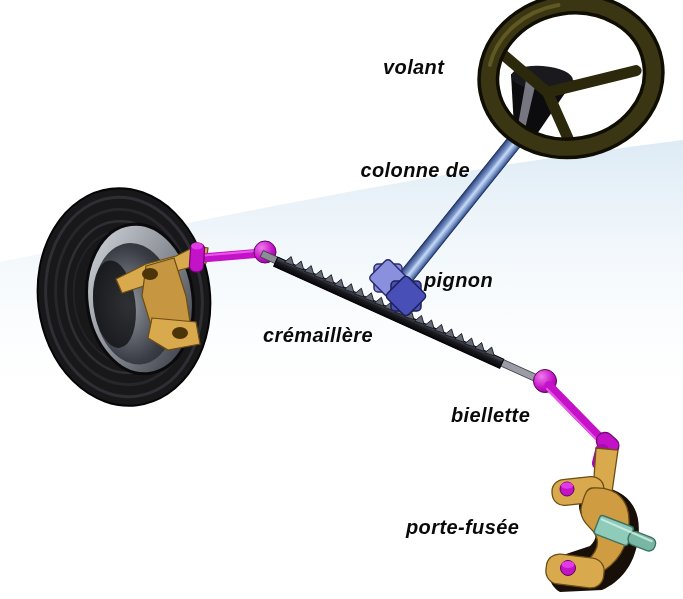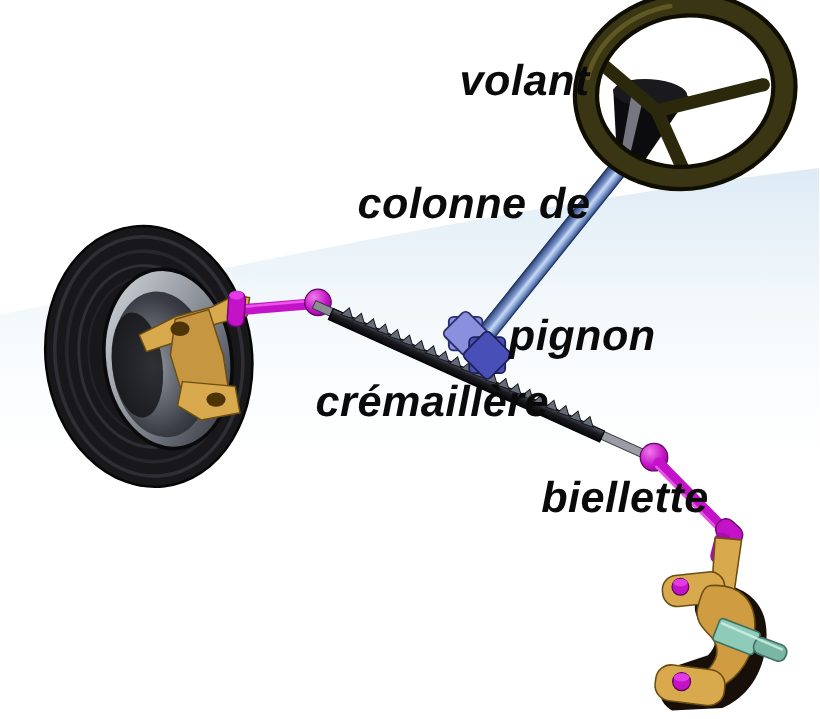--- a/index.html
+++ b/index.html
@@ -8,21 +8,21 @@
     width:683px;height:599px;
     background:#ffffff;
     overflow:hidden;
     font-family:"Liberation Sans",sans-serif;
   }
   .canvas svg{position:absolute;left:0;top:0;}
   .lbl{
     position:absolute;
     font-style:italic;
     font-weight:bold;
-    font-size:36px;
+    font-size:20px;
     color:#0a0a0a;
     letter-spacing:.4px;
     white-space:nowrap;
     line-height:30px;
   }
   .lbl-col{text-align:center;width:172px;}
 </style>
 </head>
 <body>
 
@@ -187,24 +187,25 @@
     <g transform="translate(597,524) rotate(21)">
       <rect x="0" y="-10" width="36" height="20" rx="3" fill="#8ecbb9" stroke="#3f7264" stroke-width="1.4"></rect>
       <rect x="34" y="-7" width="28" height="14" rx="6" fill="#79b7a5" stroke="#3f7264" stroke-width="1.4"></rect>
       <line x1="2" y1="-6" x2="58" y2="-3.5" stroke="#d8f0e8" stroke-width="2" opacity="0.8"></line>
     </g>
   </g>
 </svg>
 
 <div class="lbl" style="left:383px;top:52px;">volant</div>
 
-<div class="lbl lbl-col" style="left:298px;top:155px;">
+<div class="lbl lbl-col" style="left:298px;top:155px;text-align:right;">
   <div>colonne de</div>
 </div>
 
 <div class="lbl" style="left:263px;top:320px;">crémaillère</div>
 
 <div class="lbl" style="left:424px;top:265px;">pignon</div>
 
 <div class="lbl" style="left:451px;top:400px;">biellette</div>
 
+<div class="lbl" style="left:406px;top:512px;">porte-fusée</div>
 
 </div>
 
 </body></html>

